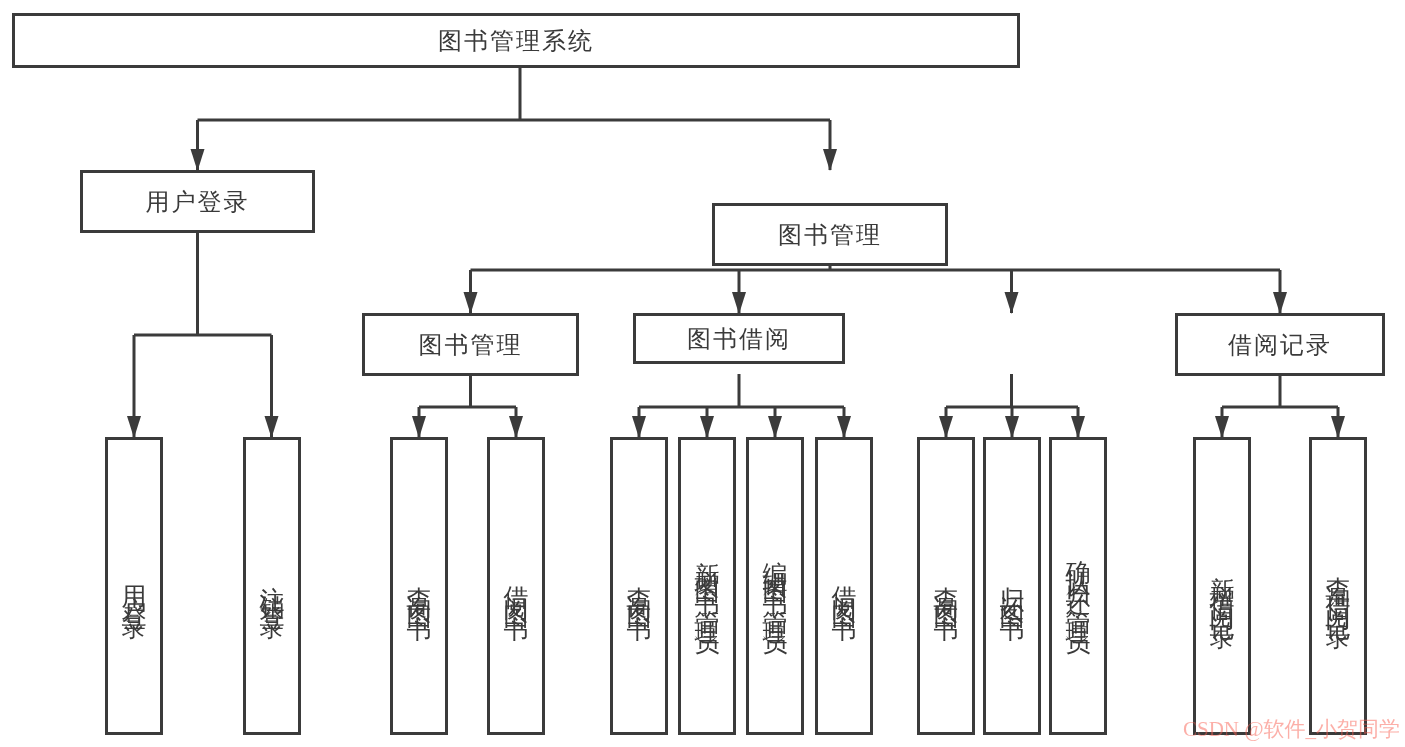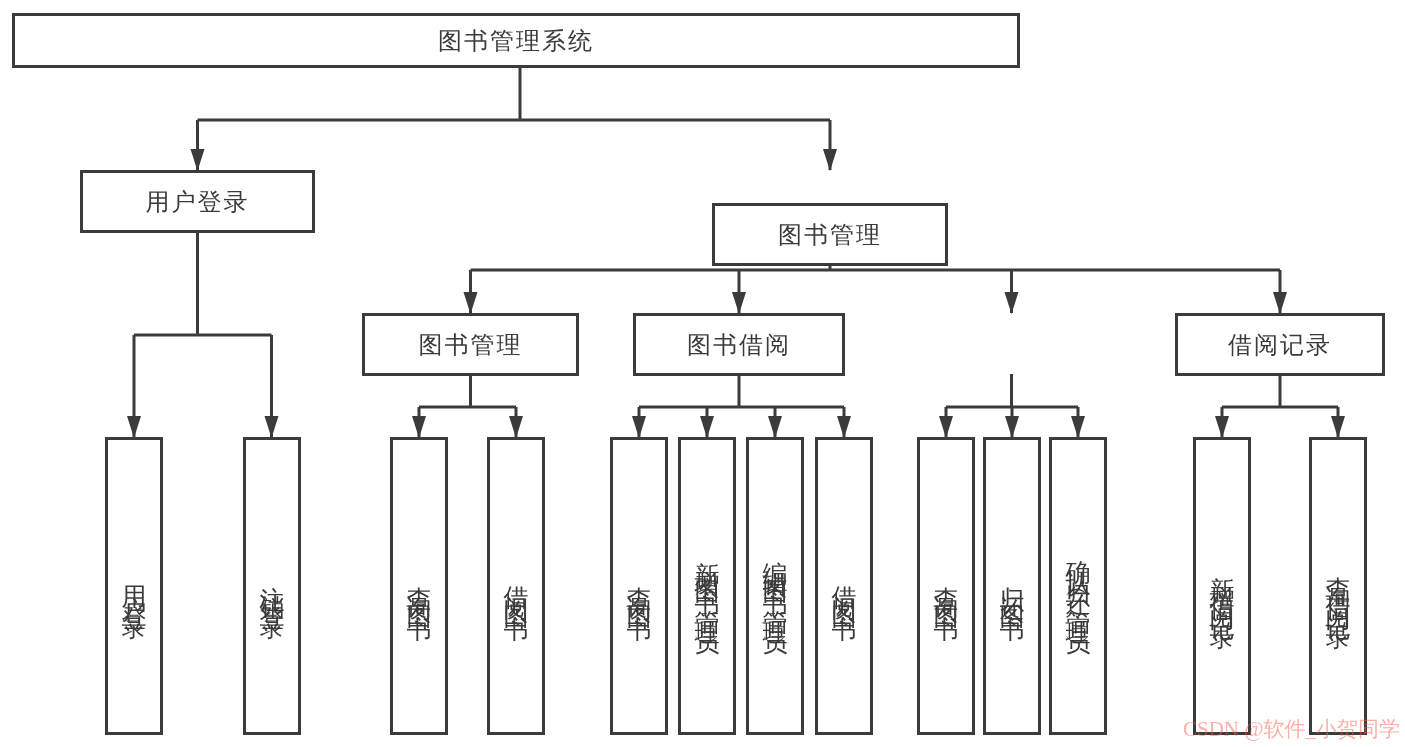--- a/index.html
+++ b/index.html
@@ -115,21 +115,21 @@
       <line x1="1338" y1="407" x2="1338" y2="437" marker-end="url(#ah)"></line>
     </g>
   </svg>
 
   <div class="node" style="left:12px;top:13px;width:1008px;height:55px;">图书管理系统</div>
 
   <div class="node" style="left:80px;top:170px;width:235px;height:63px;">用户登录</div>
   <div class="node" style="left:712px;top:170px;width:236px;height:63px;margin-top:33px;">图书管理</div>
 
   <div class="node" style="left:362px;top:313px;width:217px;height:63px;">图书管理</div>
-  <div class="node" style="left:633px;top:313px;width:212px;height:63px;">图书借阅</div>
+  <div class="node" style="left:633px;top:313px;width:212px;height:51px;">图书借阅</div>
   <div class="node" style="left:1175px;top:313px;width:210px;height:63px;">借阅记录</div>
 
   <div class="leaf" style="left:105px;">
     <span>用户登录</span>
   </div>
   <div class="leaf" style="left:243px;">
     <span>注销登录</span>
   </div>
 
   <div class="leaf" style="left:390px;">

